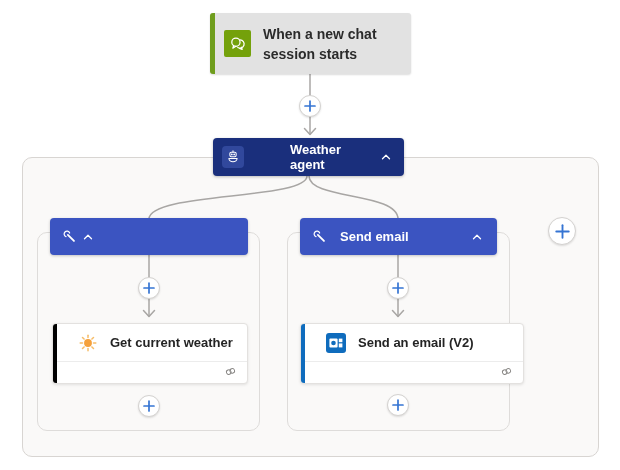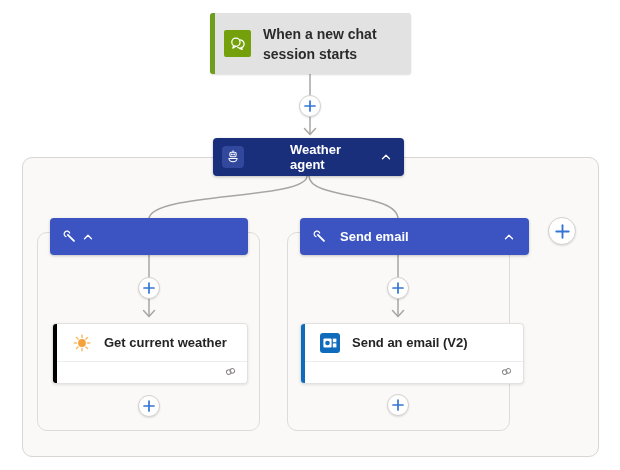--- a/index.html
+++ b/index.html
@@ -54,35 +54,35 @@
   }
   .agent-label { flex: 1; margin-left: 10px; font-size: 13px; font-weight: 700; color: #ffffff; }
   .collapse-btn { width: 20px; height: 20px; display: flex; align-items: center; justify-content: center; }
   
   .branch-header {
     position: absolute; top: 218px; height: 37px;
     background: #3b54c1; border-radius: 4px; box-shadow: 0 1px 3px rgba(0,0,0,.22);
     display: flex; align-items: center; padding: 0 10px; z-index: 4;
   }
   .branch-header.left  { left: 50px;  width: 198px; }
-  .branch-header.right { left: 300px; width: 229px; justify-content: center; }
+  .branch-header.right { left: 300px; width: 197px; justify-content: center; }
   .branch-header .hdr-icon { width: 18px; height: 18px; flex: 0 0 18px; display:flex; align-items:center; justify-content:center; }
   .branch-header .hdr-label { flex: 1; margin-left: 12px; font-size: 13px; font-weight: 700; color: #ffffff; }
   
   .action-card {
     position: absolute; top: 323px; height: 61px;
     background: #ffffff; border: 1px solid #e3e1df; border-radius: 4px;
     box-shadow: 0 1px 3px rgba(0,0,0,.10); z-index: 4; overflow: hidden;
   }
   .action-card.left  { left: 52px;  width: 196px; }
   .action-card.right { left: 300px; width: 224px; }
   .card-stripe { position: absolute; left: 0; top: 0; bottom: 0; width: 4px; }
   .card-stripe.weather { background: #000000; }
   .card-stripe.outlook { background: #0f6cbd; }
-  .card-title-row { height: 37px; display: flex; align-items: center; padding-left: 19px; }
+  .card-title-row { height: 37px; display: flex; align-items: center; padding-left: 25px; }
   .card-title-row .card-icon { width: 20px; height: 20px; flex: 0 0 20px; display:flex; align-items:center; justify-content:center; }
   .card-title-row .card-label { margin-left: 12px; font-size: 13px; font-weight: 700; color: #242424; white-space: nowrap; }
   .card-footer {
     height: 23px; border-top: 1px solid #ececec;
     display: flex; align-items: center; justify-content: flex-end; padding-right: 9px;
   }
   
   .plus-btn {
     position: absolute; width: 22px; height: 22px; border-radius: 50%;
     background: #ffffff; border: 1px solid #d4d2d0; box-shadow: 0 1px 2px rgba(0,0,0,.12);

